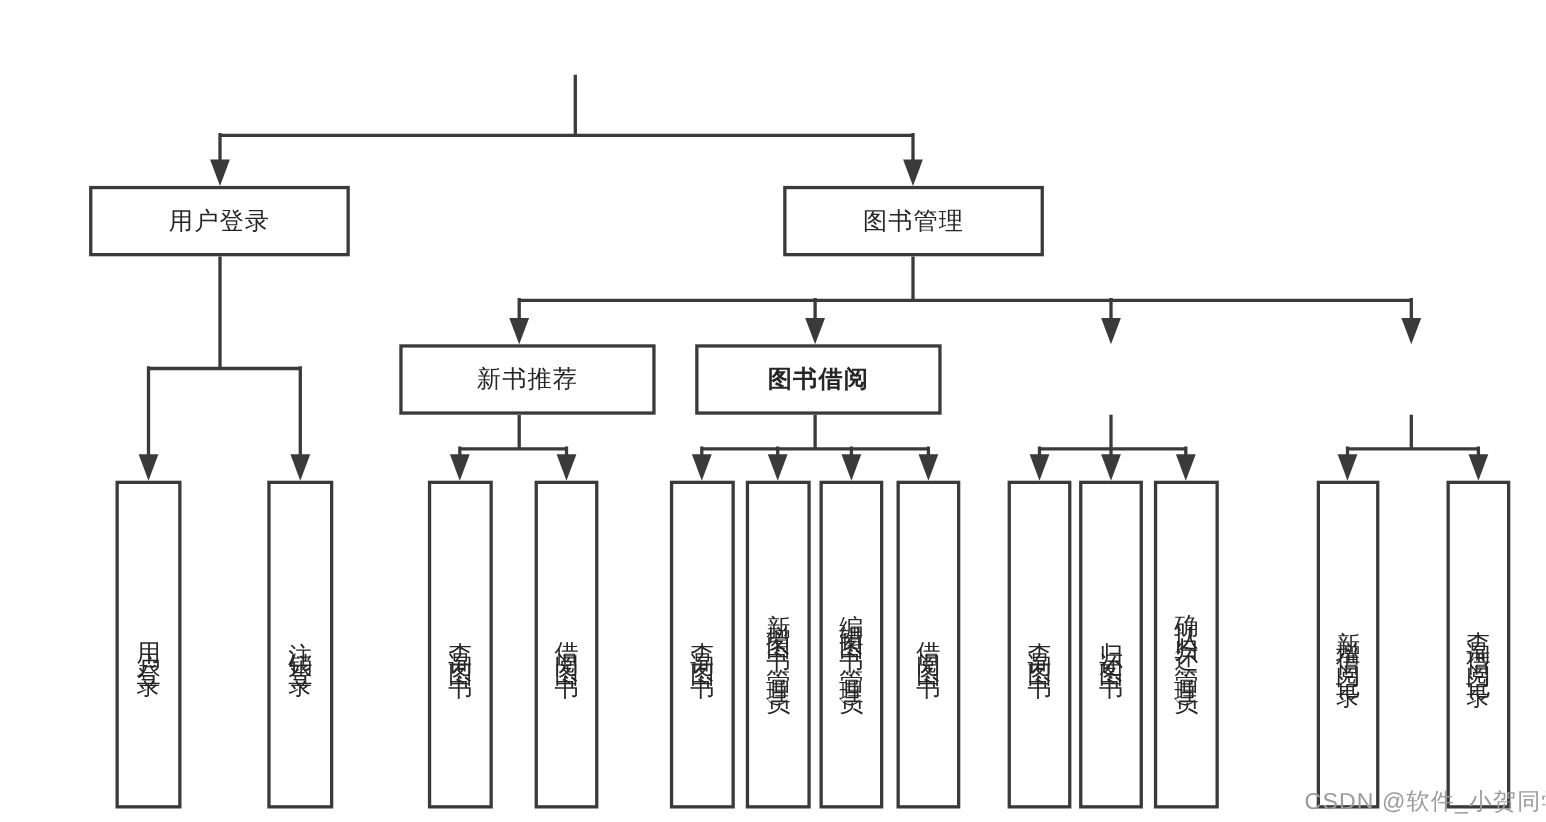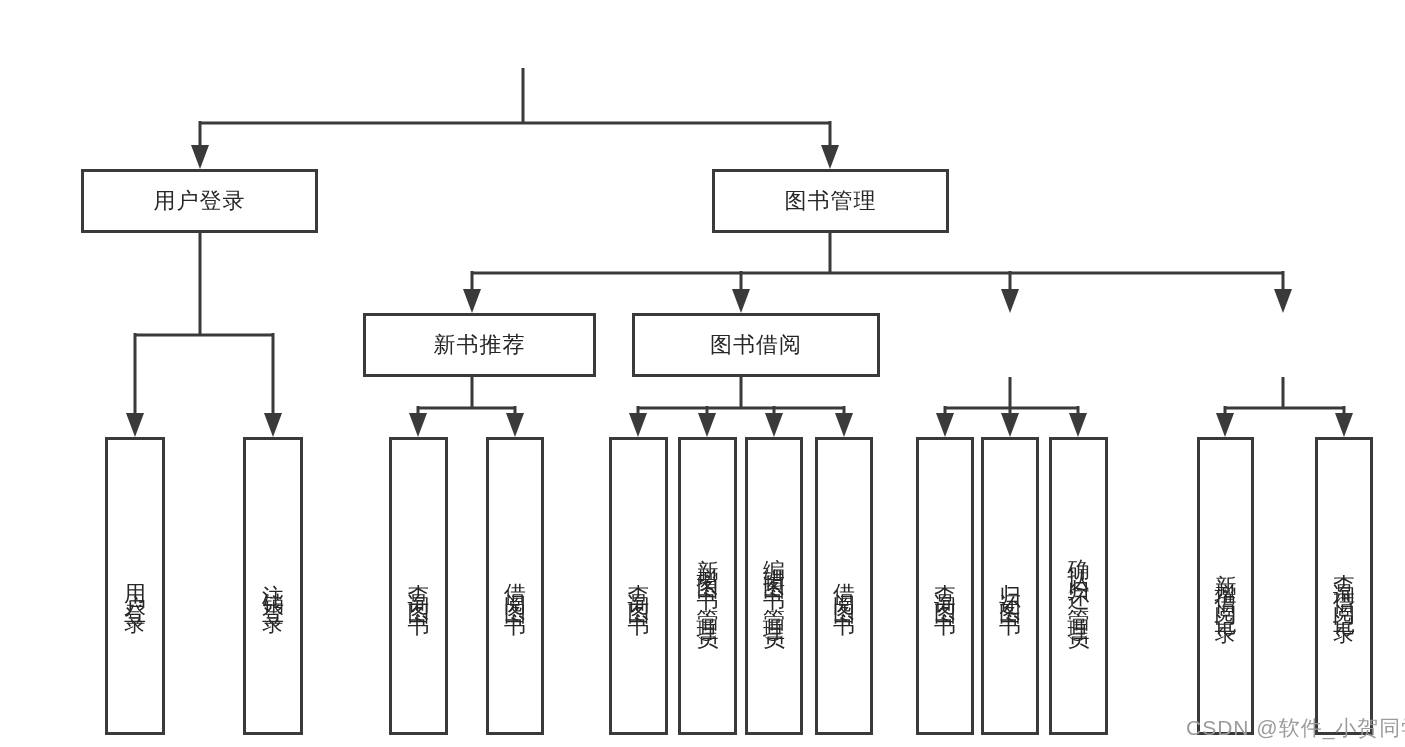--- a/index.html
+++ b/index.html
@@ -26,21 +26,21 @@
     font-size:22px;letter-spacing:10px;line-height:1;white-space:nowrap;
   }
 
   
   .b-root{left:11px;top:13px;width:1008px;height:56px;}
   
   .b-login{left:81px;top:169px;width:237px;height:64px;}
   .b-mgmt{left:712px;top:169px;width:237px;height:64px;}
   
   .b-recommend{left:363px;top:302px;width:233px;height:64px;margin-top:11px;}
-  .b-borrow{left:632px;top:313px;width:248px;height:64px;}
+  .b-borrow{left:632px;top:313px;width:224px;height:64px;font-weight:bold;}
   .b-current{left:900px;top:313px;width:219px;height:64px;}
   .b-record{left:1174px;top:313px;width:219px;height:64px;}
   
   .leaf{top:437px;height:298px;}
   .b-v1{left:105px;width:60px;}
   .b-v2{left:243px;width:60px;}
   .b-v3{left:389px;width:59px;}
   .b-v4{left:486px;width:58px;}
   .b-v5{left:609px;width:59px;}
   .b-v6{left:678px;width:59px;}

